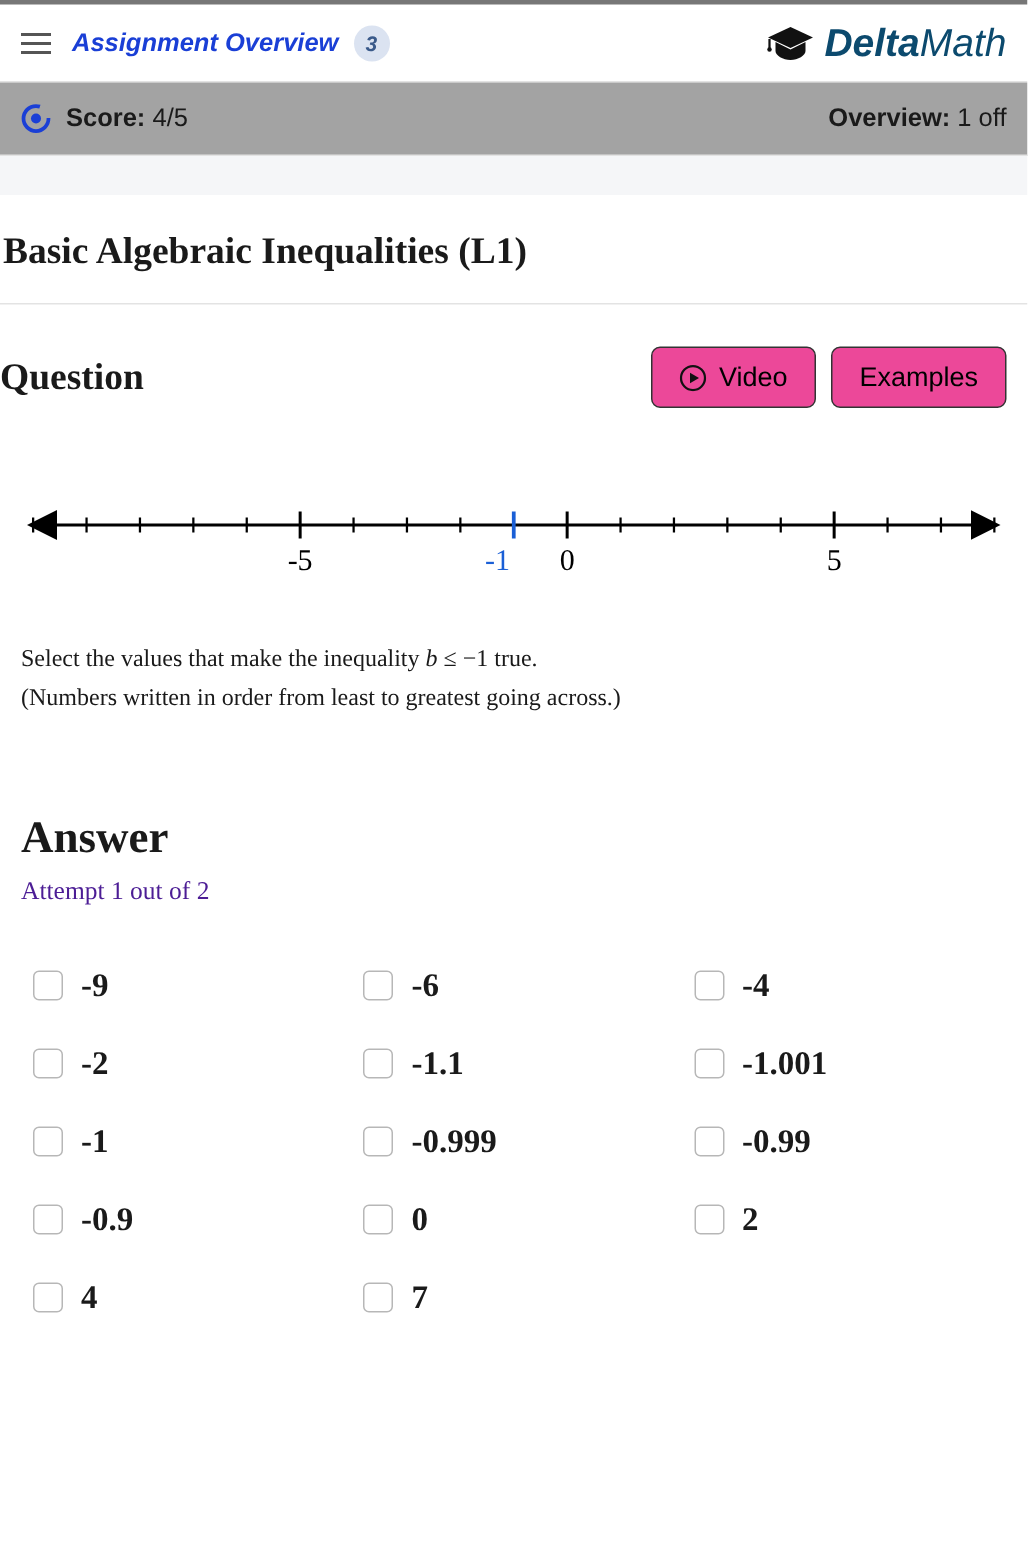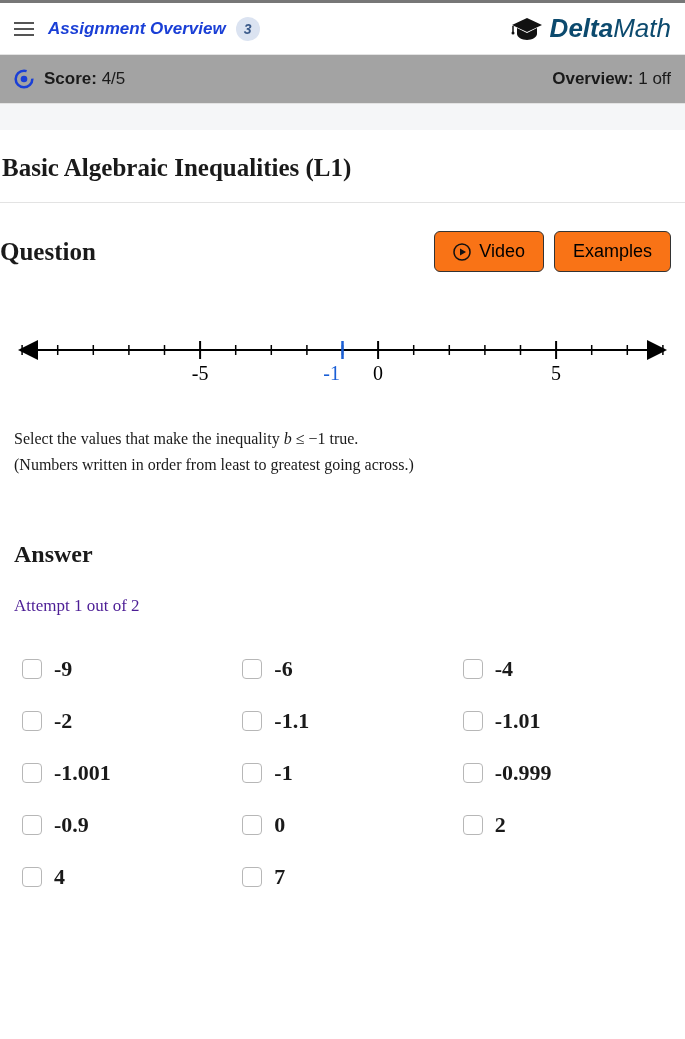--- a/index.html
+++ b/index.html
@@ -98,44 +98,44 @@
     font-size: 25px;
     font-weight: 700;
   }
   .spacer { flex: 1; }
   .btn {
     font-family: -apple-system, BlinkMacSystemFont, 'Segoe UI', sans-serif;
     font-size: 18px;
     padding: 9px 18px;
     border: 1.5px solid #333;
     border-radius: 6px;
-    background: #f97316;
+    background: #ec4899;
     display: inline-flex;
     align-items: center;
     gap: 8px;
     cursor: pointer;
   }
   .numberline {
     padding: 30px 14px 20px;
   }
   .prompt {
     font-family: Georgia, serif;
     font-size: 16px;
     line-height: 1.6;
     padding: 12px 14px 40px;
   }
   .math-i { font-style: italic; }
   .answer-section {
     padding: 24px 14px 0;
   }
   .answer-heading {
     font-family: Georgia, serif;
-    font-size: 24px;
+    font-size: 30px;
     font-weight: 700;
-    margin-bottom: 28px;
+    margin-bottom: 8px;
   }
   .attempt {
     font-family: Georgia, serif;
     font-size: 17px;
     color: #4c1d95;
     margin-bottom: 40px;
   }
   .options-grid {
     display: grid;
     grid-template-columns: repeat(3, 1fr);
@@ -278,36 +278,36 @@
       <label class="option">
         <span class="checkbox"></span>
         <span>-2</span>
       </label>
       <label class="option">
         <span class="checkbox"></span>
         <span>-1.1</span>
       </label>
       <label class="option">
         <span class="checkbox"></span>
-        <span>-1.01</span>
-      </label>
-      <label class="option">
-        <span class="checkbox"></span>
         <span>-1.001</span>
       </label>
       <label class="option">
         <span class="checkbox"></span>
         <span>-1</span>
       </label>
       <label class="option">
         <span class="checkbox"></span>
         <span>-0.999</span>
       </label>
       <label class="option">
         <span class="checkbox"></span>
+        <span>-0.99</span>
+      </label>
+      <label class="option">
+        <span class="checkbox"></span>
         <span>-0.9</span>
       </label>
       <label class="option">
         <span class="checkbox"></span>
         <span>0</span>
       </label>
       <label class="option">
         <span class="checkbox"></span>
         <span>2</span>
       </label>

